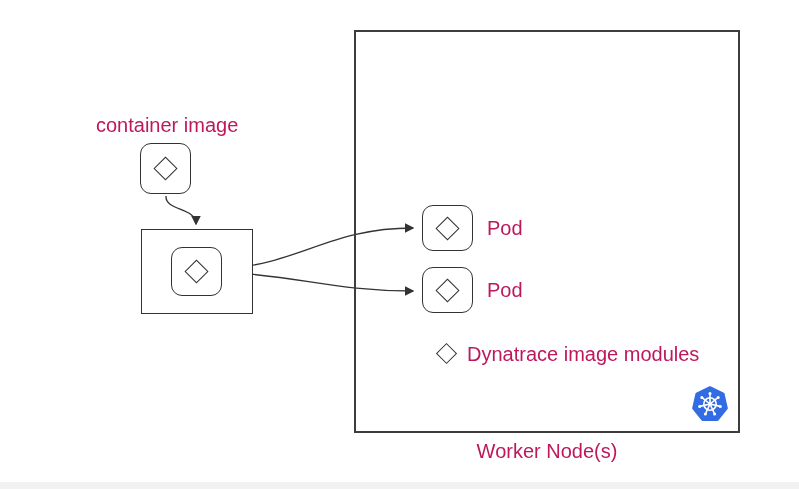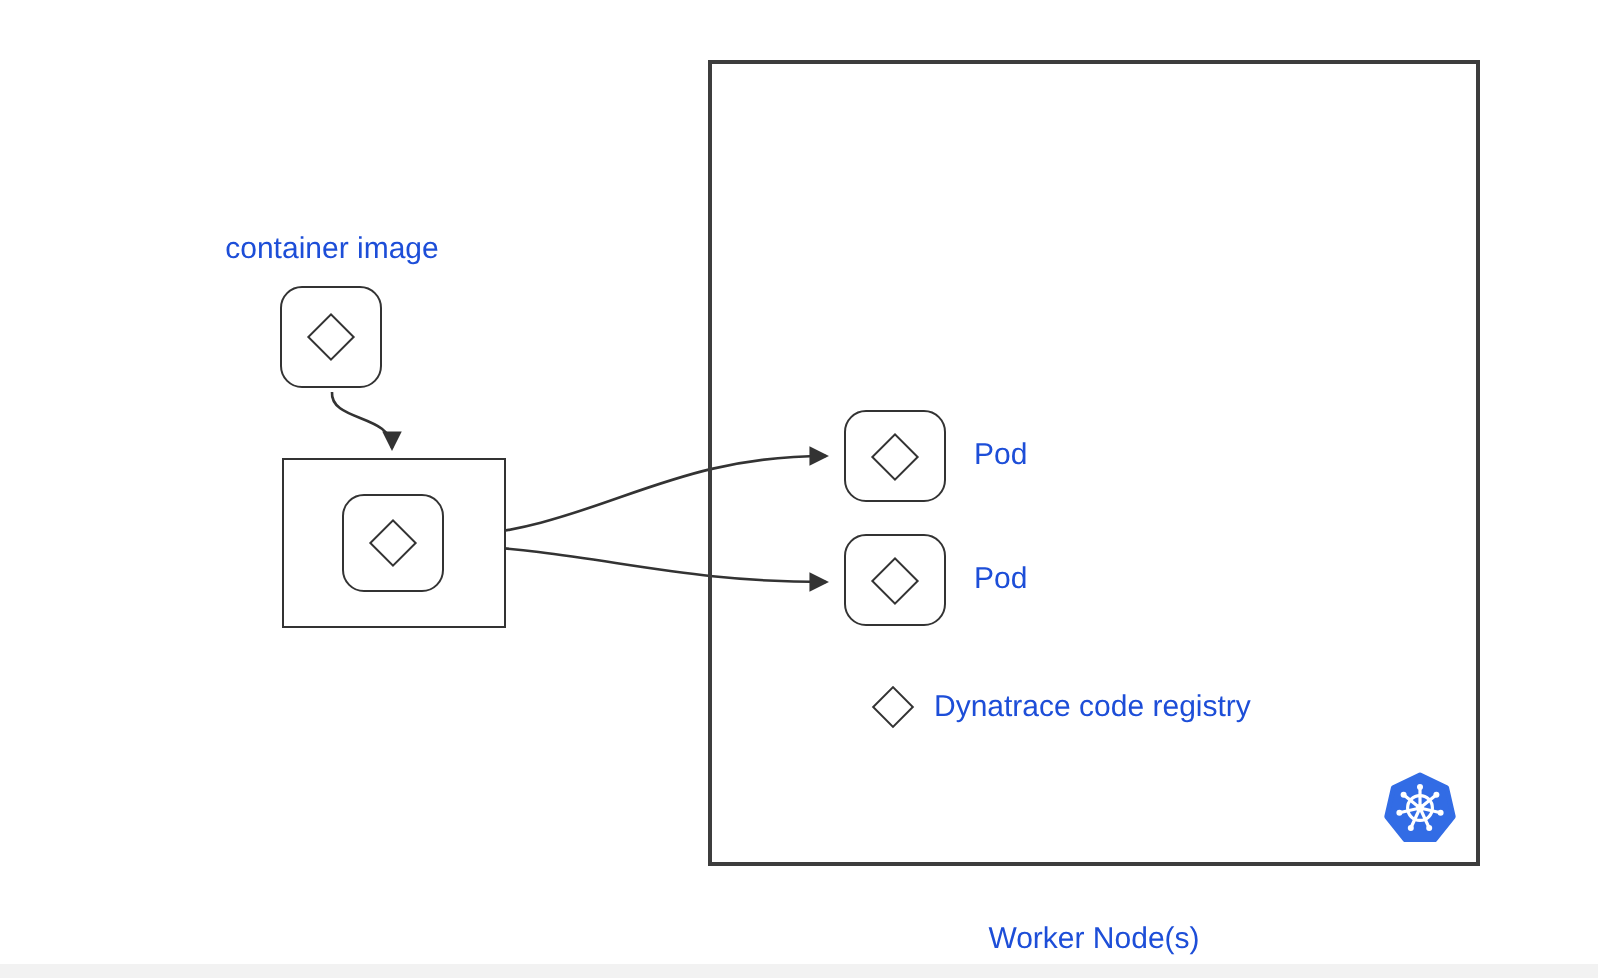--- a/index.html
+++ b/index.html
@@ -16,23 +16,23 @@
     overflow: hidden;
   }
   .arrows-layer {
     position: absolute;
     left: 0; top: 0;
     width: 799px; height: 489px;
     pointer-events: none;
   }
   .diagram-label {
     position: absolute;
-    font-size: 15px;
+    font-size: 20px;
     line-height: 16px;
-    color: #1d4ed8;
+    color: #be185d;
     white-space: nowrap;
   }
   .centered { text-align: center; }
   
   .module-box {
     position: absolute;
     background: #ffffff;
     border: 1.5px solid #333333;
     border-radius: 11px;
     display: flex;
@@ -107,35 +107,35 @@
     <span class="diamond"></span>
   </div>
 
   <div class="registry-outer">
     <div class="module-box" style="left:29px; top:17px; width:51px; height:49px;">
       <span class="diamond"></span>
     </div>
   </div>
 
   <div class="worker-node-box"></div>
-  <div class="diagram-label centered" style="left:467px; top:443px; width:160px;margin-top:19px;">Worker Node(s)</div>
+  <div class="diagram-label centered" style="left:467px; top:443px; width:160px;">Worker Node(s)</div>
 
   <div class="module-box" style="left:422px; top:205px; width:51px; height:46px;">
     <span class="diamond"></span>
   </div>
   <div class="diagram-label" style="left:487px; top:220px;">Pod</div>
 
   <div class="module-box" style="left:422px; top:267px; width:51px; height:46px;">
     <span class="diamond"></span>
   </div>
   <div class="diagram-label" style="left:487px; top:282px;">Pod</div>
 
   <div class="legend-row">
     <span class="diamond"></span>
-    <span class="diagram-label" style="position:static;">Dynatrace code registry</span>
+    <span class="diagram-label" style="position:static;">Dynatrace image modules</span>
   </div>
 
   <svg class="k8s-logo" viewBox="0 0 40 40" width="40" height="40">
     <g transform="translate(20,20.5)">
       <polygon points="0,-17 13.3,-10.6 16.6,3.8 7.4,15.3 -7.4,15.3 -16.6,3.8 -13.3,-10.6" stroke="#326CE5" stroke-width="2.5" stroke-linejoin="round" fill="#326CE5"></polygon>
       <g stroke="#ffffff" fill="none" stroke-width="1.6" stroke-linecap="round">
         <circle cx="0" cy="-0.5" r="6.2"></circle>
         <line x1="0" y1="-0.5" x2="0" y2="-11"></line>
         <line x1="0" y1="-0.5" x2="8.2" y2="-7.1"></line>
         <line x1="0" y1="-0.5" x2="10.3" y2="1.9"></line>

